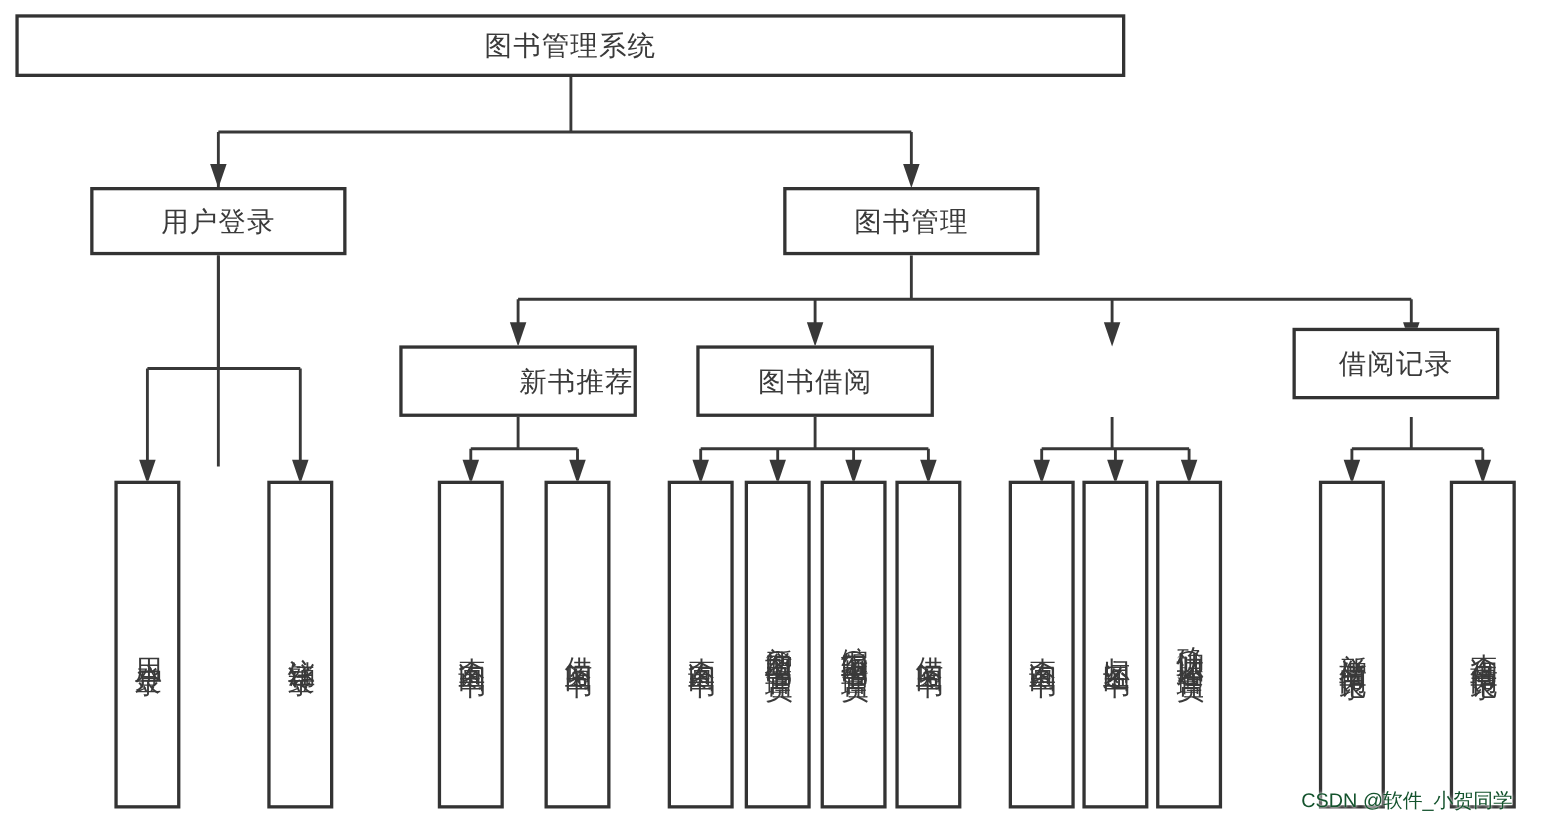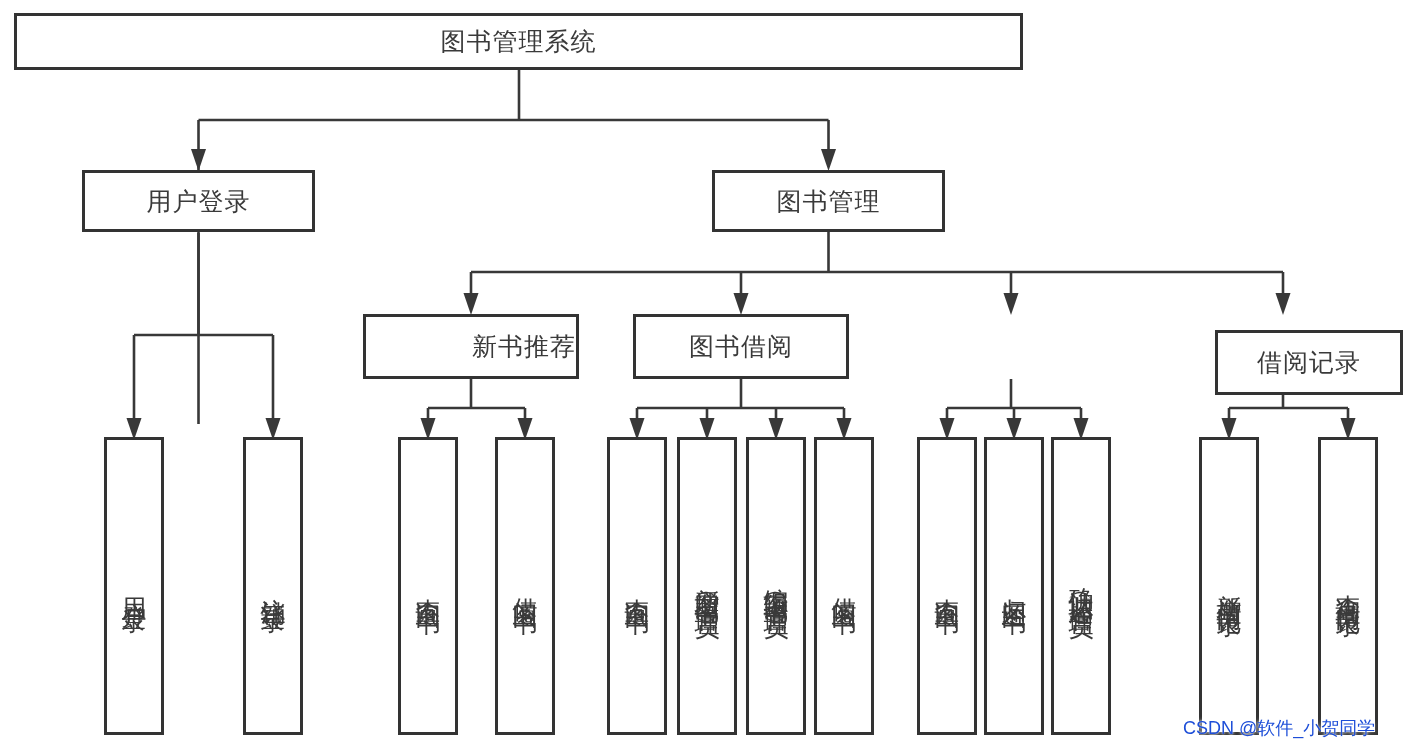--- a/index.html
+++ b/index.html
@@ -58,41 +58,41 @@
     letter-spacing: 4px;
     line-height: 1;
     white-space: nowrap;
   }
   .root-box   { left: 14px;  top: 13px;  width: 1009px; height: 57px; }
   .l2-a       { left: 82px;  top: 170px; width: 233px;  height: 62px; }
   .l2-b       { left: 712px; top: 170px; width: 233px;  height: 62px; }
   .l3-1       { left: 363px;  top: 314px; width: 216px; height: 65px; justify-content: flex-end; }
   .l3-2       { left: 633px;  top: 314px; width: 216px; height: 65px; }
   .l3-3       { left: 903px;  top: 314px; width: 216px; height: 65px; }
-  .l3-4       { left: 1175px; top: 330px; width: 188px; height: 65px; margin-left: 40px; }
+  .l3-4       { left: 1175px; top: 298px; width: 188px; height: 65px; }
   .leaf-0  { left: 104px;  }
   .leaf-1  { left: 243px;  }
   .leaf-2  { left: 398px;  }
   .leaf-3  { left: 495px;  }
   .leaf-4  { left: 607px;  }
   .leaf-5  { left: 677px;  }
   .leaf-6  { left: 746px;  }
   .leaf-7  { left: 814px;  }
   .leaf-8  { left: 917px;  }
   .leaf-9  { left: 984px;  }
   .leaf-10 { left: 1051px; }
   .leaf-11 { left: 1199px; }
   .leaf-12 { left: 1318px; }
   .watermark {
     position: absolute;
     left: 1183px;
     top: 716px;
     z-index: 6;
     font-size: 18px;
-    color: #1d4ed8;
+    color: #14532d;
     white-space: nowrap;
     text-shadow: 0 0 2px #ffffff, 0 0 4px #ffffff;
   }
 </style>
 </head>
 <body>
 
 <div class="canvas">
 
   <svg class="connectors" width="1405" height="747">

